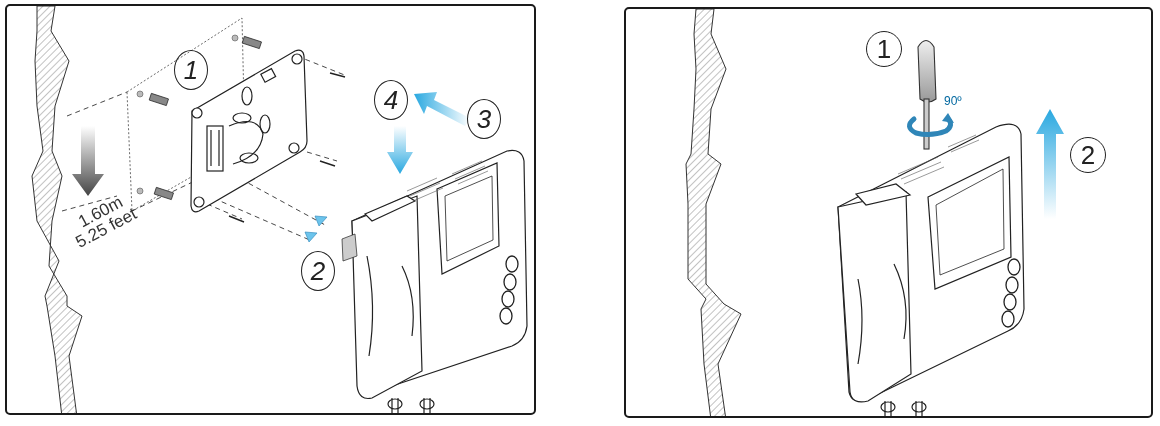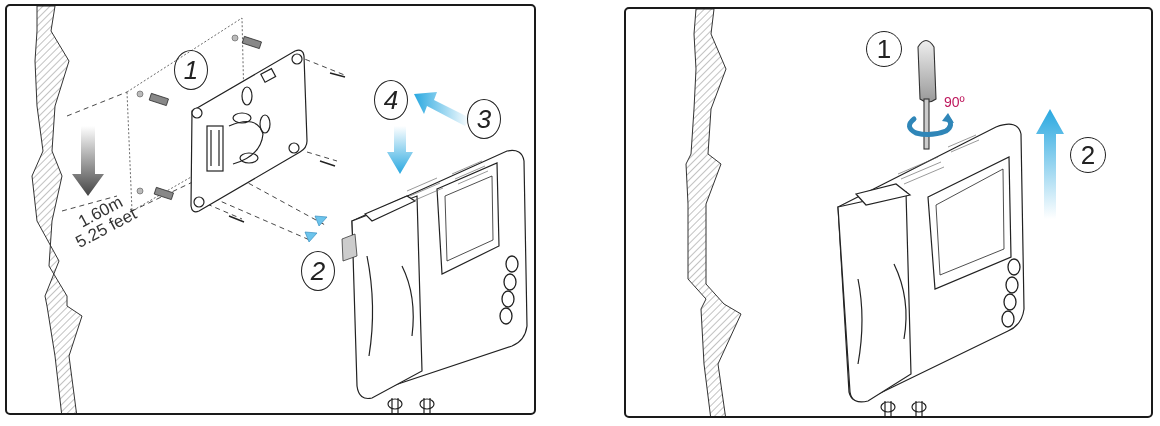--- a/index.html
+++ b/index.html
@@ -5,21 +5,21 @@
   html, body { margin:0; padding:0; background:#ffffff; }
   body { width:1160px; height:426px; position:relative; overflow:hidden; font-family:"Liberation Sans", sans-serif; }
   .panel { position:absolute; background:#fff; border:2.5px solid #1a1a1a; border-radius:5px; box-sizing:border-box; overflow:hidden; }
   #panel-left { left:5px; top:4px; width:531px; height:411px; }
   #panel-right { left:624px; top:7px; width:529px; height:411px; }
   svg { position:absolute; left:0; top:0; }
   .step-label { position:absolute; font-family:"Liberation Sans", sans-serif; color:#222; text-align:center; }
   .circled { border:1.6px solid #222; border-radius:50%; box-sizing:border-box; display:flex; align-items:center; justify-content:center; font-size:26px; line-height:1; font-style:italic; }
   .circled.upright { font-style:normal; }
   .height-label { position:absolute; font-size:17px; color:#333; transform:rotate(-28deg); transform-origin:left top; line-height:17px; white-space:nowrap; }
-  .angle-label { position:absolute; font-size:14px; color:#be185d; }
+  .angle-label { position:absolute; font-size:12px; color:#0369a1; }
 </style>
 </head>
 <body>
 
 <div class="panel" id="panel-left">
   <svg width="531" height="411" viewBox="0 0 531 411">
     <defs>
       <pattern id="hatch" width="5" height="5" patternUnits="userSpaceOnUse" patternTransform="rotate(45)">
         <line x1="0" y1="0" x2="0" y2="5" stroke="#666" stroke-width="0.8"></line>
       </pattern>

